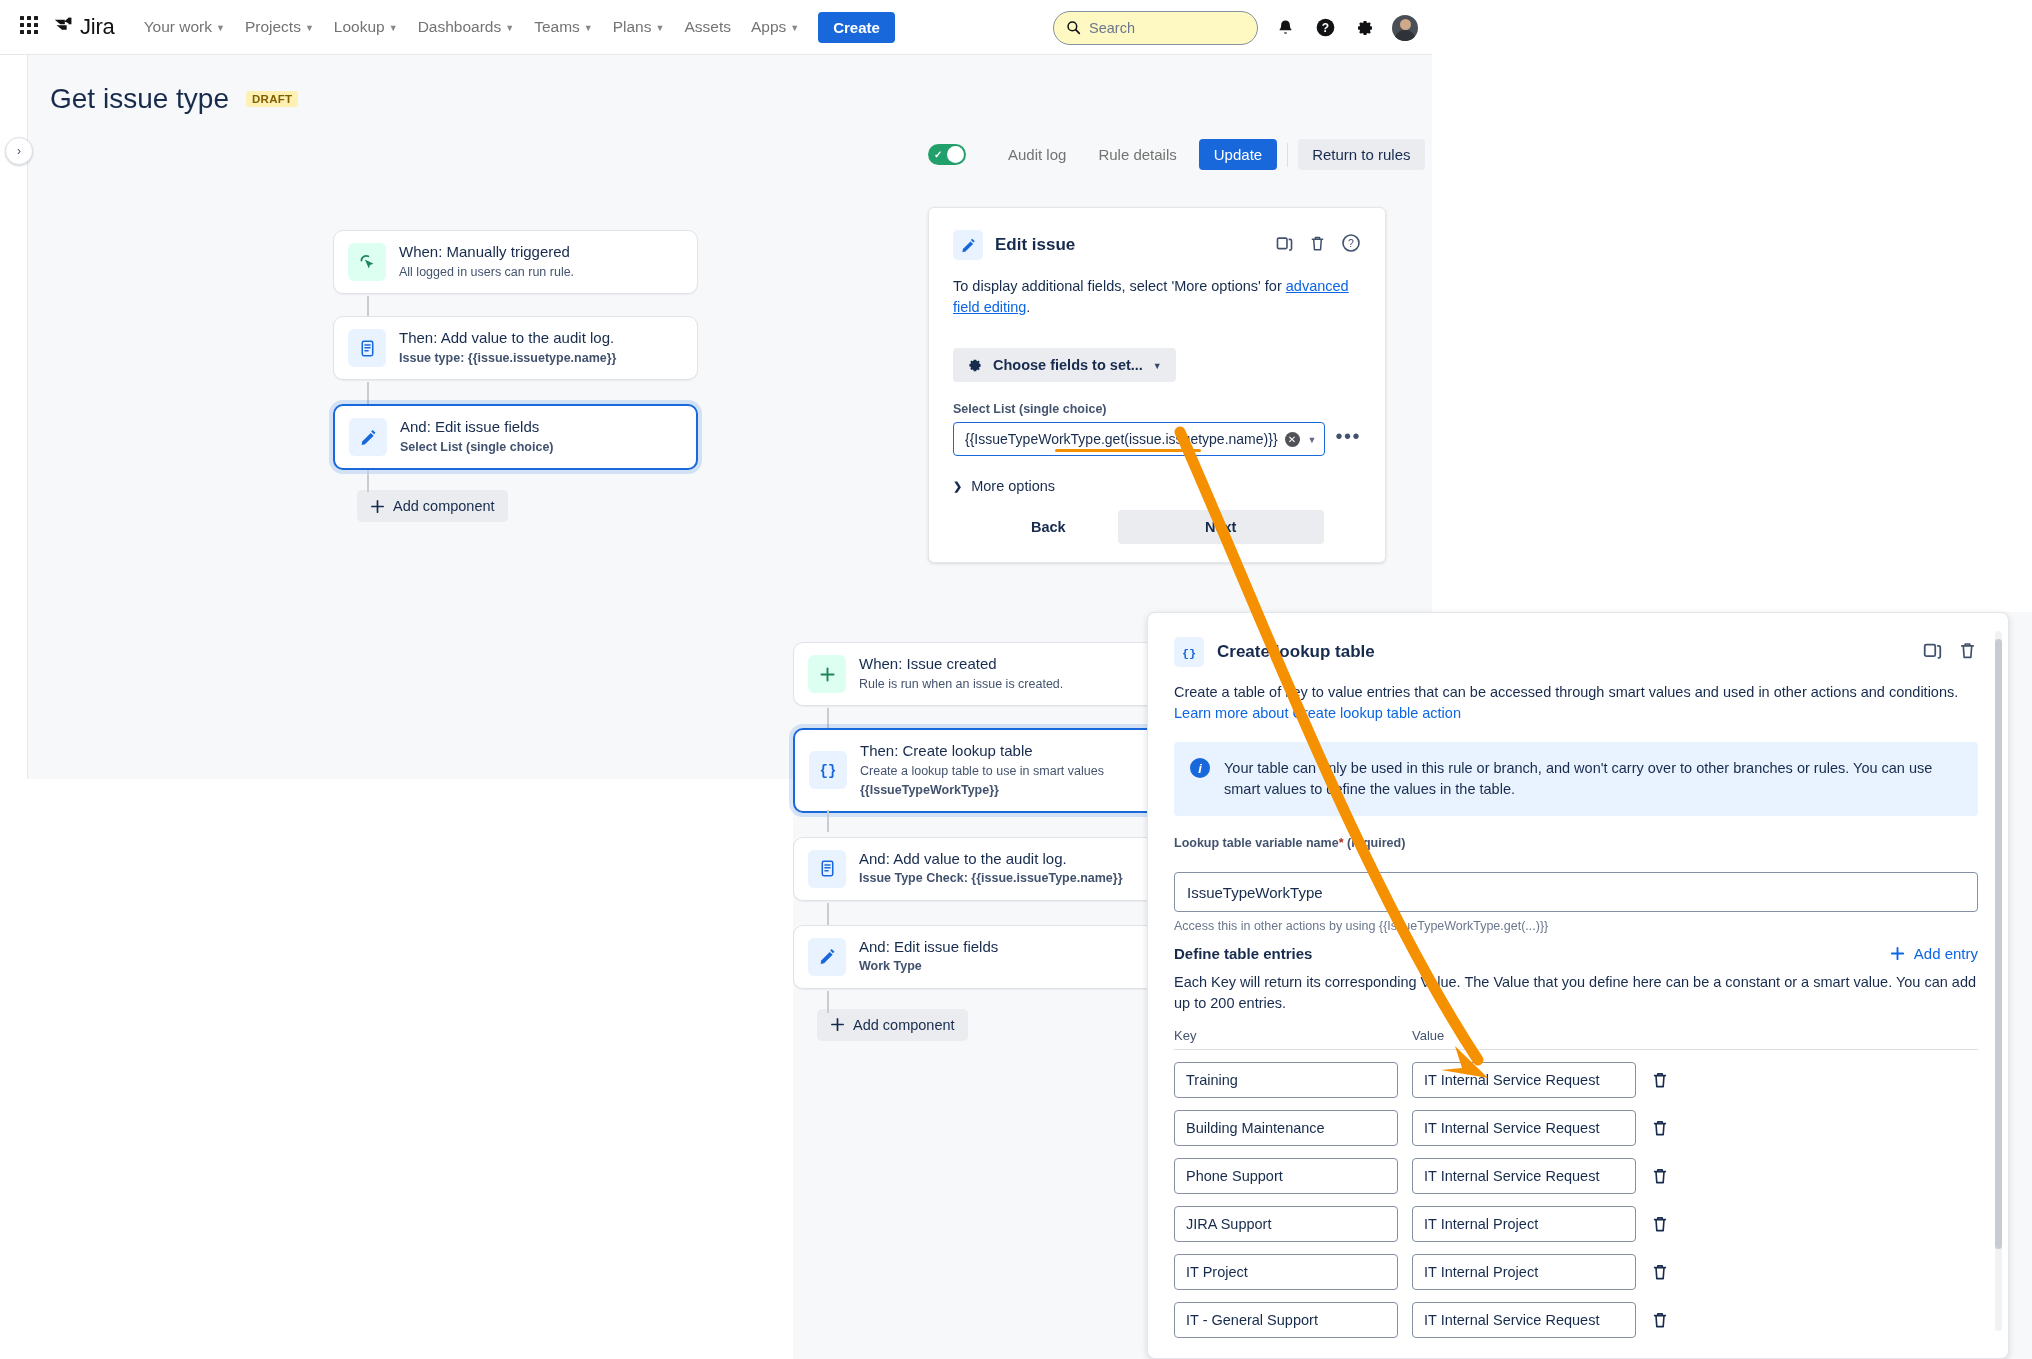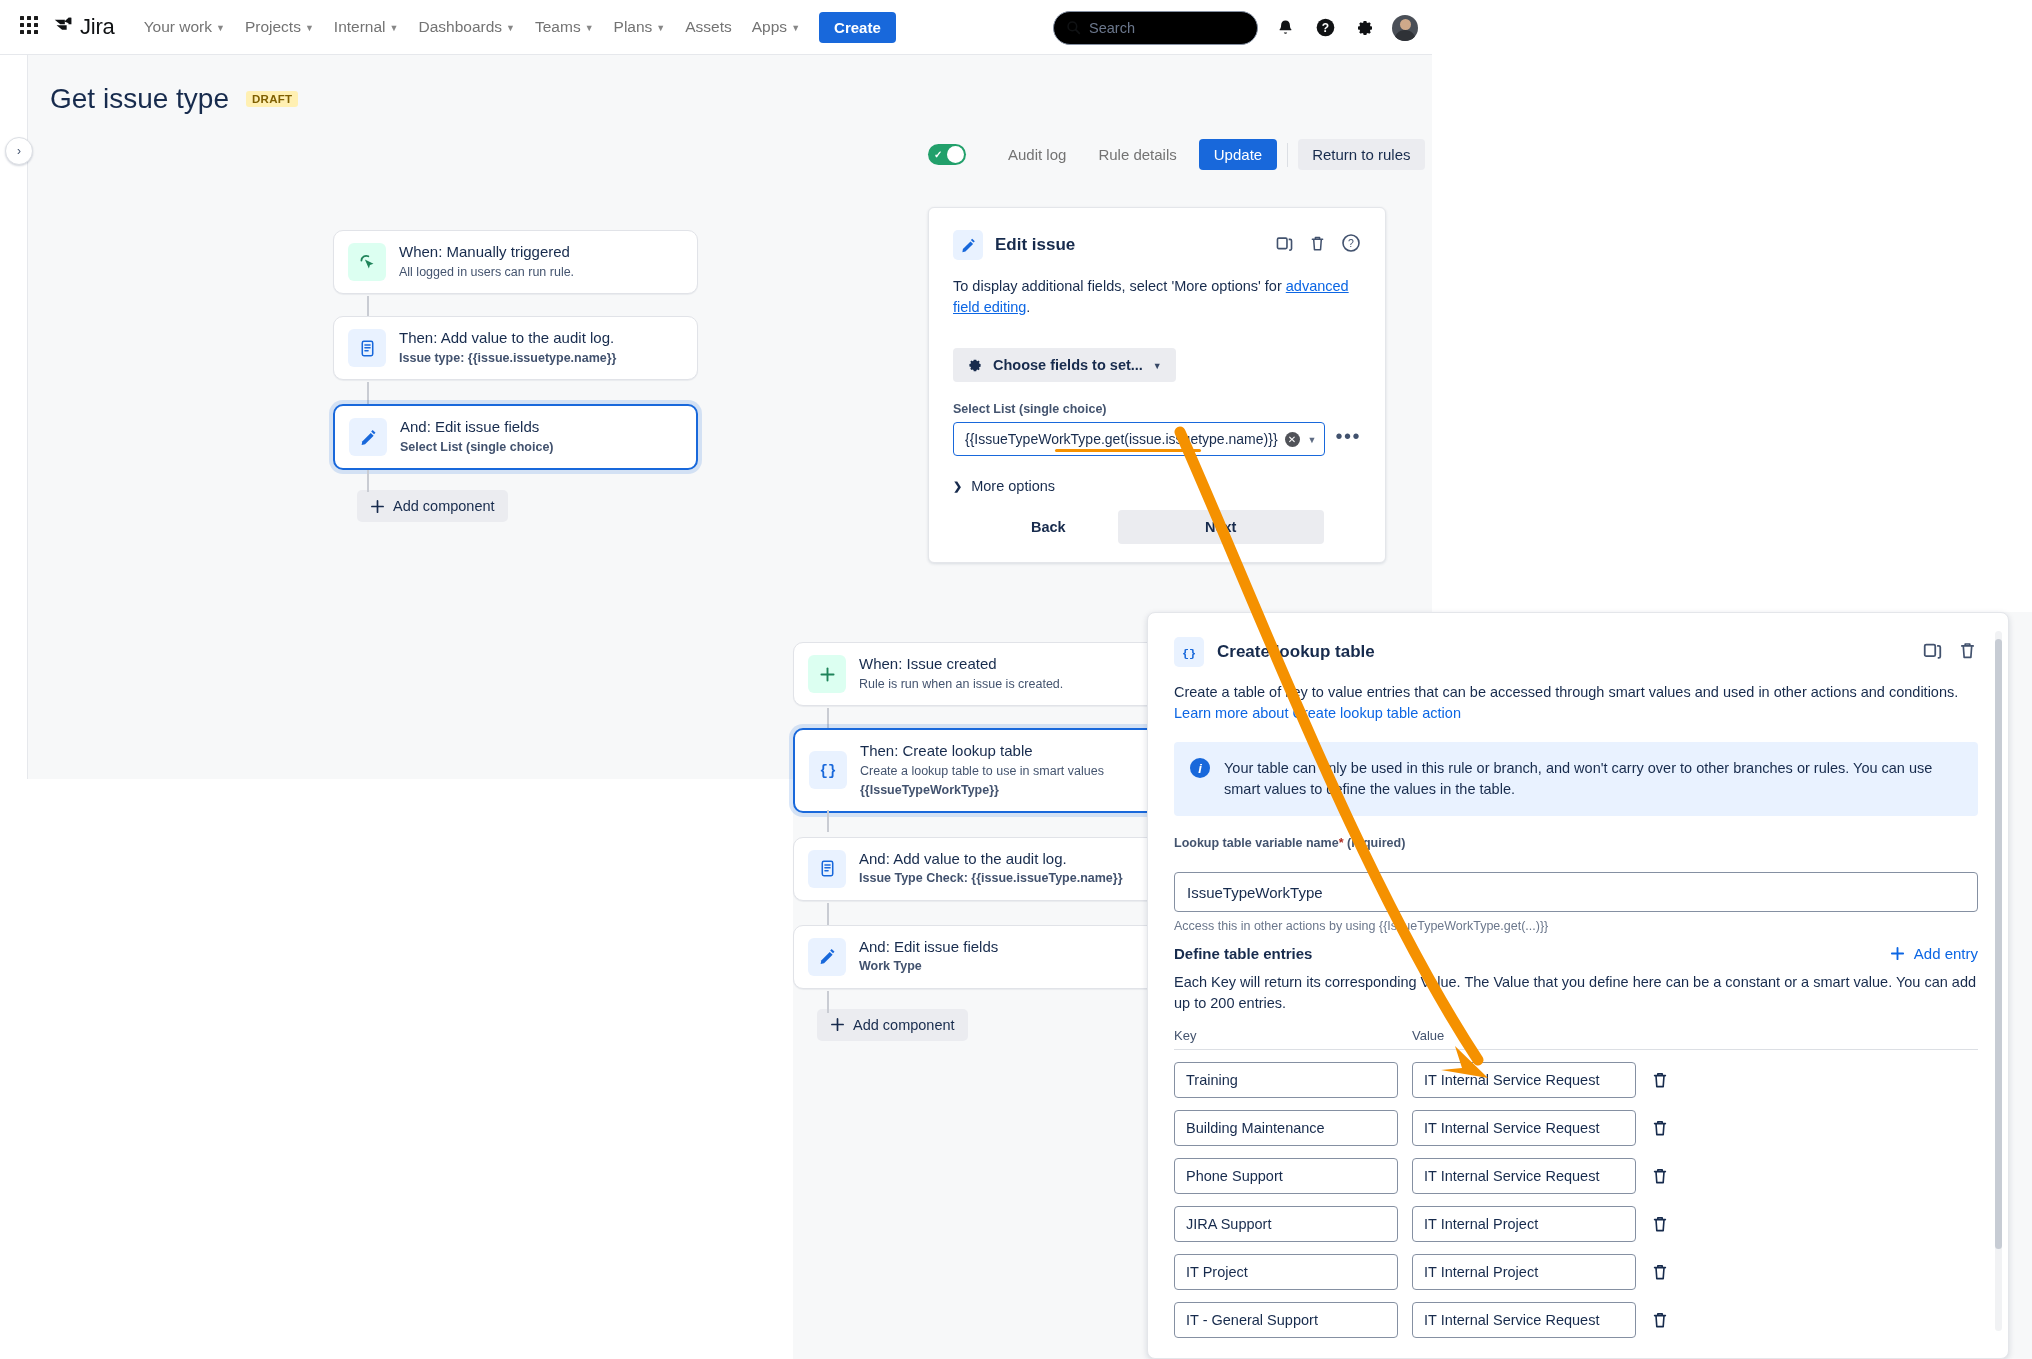--- a/index.html
+++ b/index.html
@@ -26,21 +26,21 @@
   .brandMark { width:22px; height:22px; }
   .brandTxt { font-size:22px; font-weight:500; letter-spacing:-0.2px; color:#101214; }
   .navitems { display:flex; align-items:center; gap:2px; }
   .navitem { font-size:15.5px; color:#737373; padding:6px 9px; border-radius:4px; cursor:pointer;
              display:flex; align-items:center; gap:4px; white-space:nowrap; }
   .caret { font-size:9px; line-height:1; opacity:.85; transform:translateY(1px); }
   .createBtn { margin-left:8px; background:#1868db; color:#fff; font-size:15px; font-weight:600;
                padding:7px 15px; border-radius:4px; border:none; cursor:pointer; }
   .navRight { position:absolute; right:14px; top:0; height:55px; display:flex; align-items:center; gap:14px; }
   .searchBox { width:205px; height:34px; border:1.5px solid #8590a2; border-radius:18px;
-               display:flex; align-items:center; gap:8px; padding:0 12px; background:#000000; }
+               display:flex; align-items:center; gap:8px; padding:0 12px; background:#fef9c3; }
   .searchBox span { font-size:14.5px; color:#6b778c; }
   .iconBtn { width:26px; height:26px; display:flex; align-items:center; justify-content:center; cursor:pointer; }
   .avatar { width:26px; height:26px; border-radius:50%; overflow:hidden; background:#4a4f57; cursor:pointer; position:relative; }
   .avatar .head { position:absolute; width:11px; height:11px; border-radius:50%; background:#cfa98a; left:7.5px; top:4px;}
   .avatar .body { position:absolute; width:22px; height:13px; border-radius:11px 11px 0 0; background:#2f3237; left:2px; top:15px;}
 
   
   .pageA { position:absolute; left:0; top:55px; width:1432px; height:724px; background:#f7f8f9; }
   .railA { position:absolute; left:0; top:0; width:28px; height:724px; background:#fff; border-right:1px solid #e6e8ec; }
   .railChevron { position:absolute; left:5px; top:82px; width:28px; height:28px; border-radius:50%;
@@ -180,21 +180,21 @@
     <div class="navitems">
       <div class="navitem">
           <span>Your work</span>
           <span class="caret">▼</span>
         </div>
       <div class="navitem">
           <span>Projects</span>
           <span class="caret">▼</span>
         </div>
       <div class="navitem">
-          <span>Internal</span>
+          <span>Lookup</span>
           <span class="caret">▼</span>
         </div>
       <div class="navitem">
           <span>Dashboards</span>
           <span class="caret">▼</span>
         </div>
       <div class="navitem">
           <span>Teams</span>
           <span class="caret">▼</span>
         </div>

